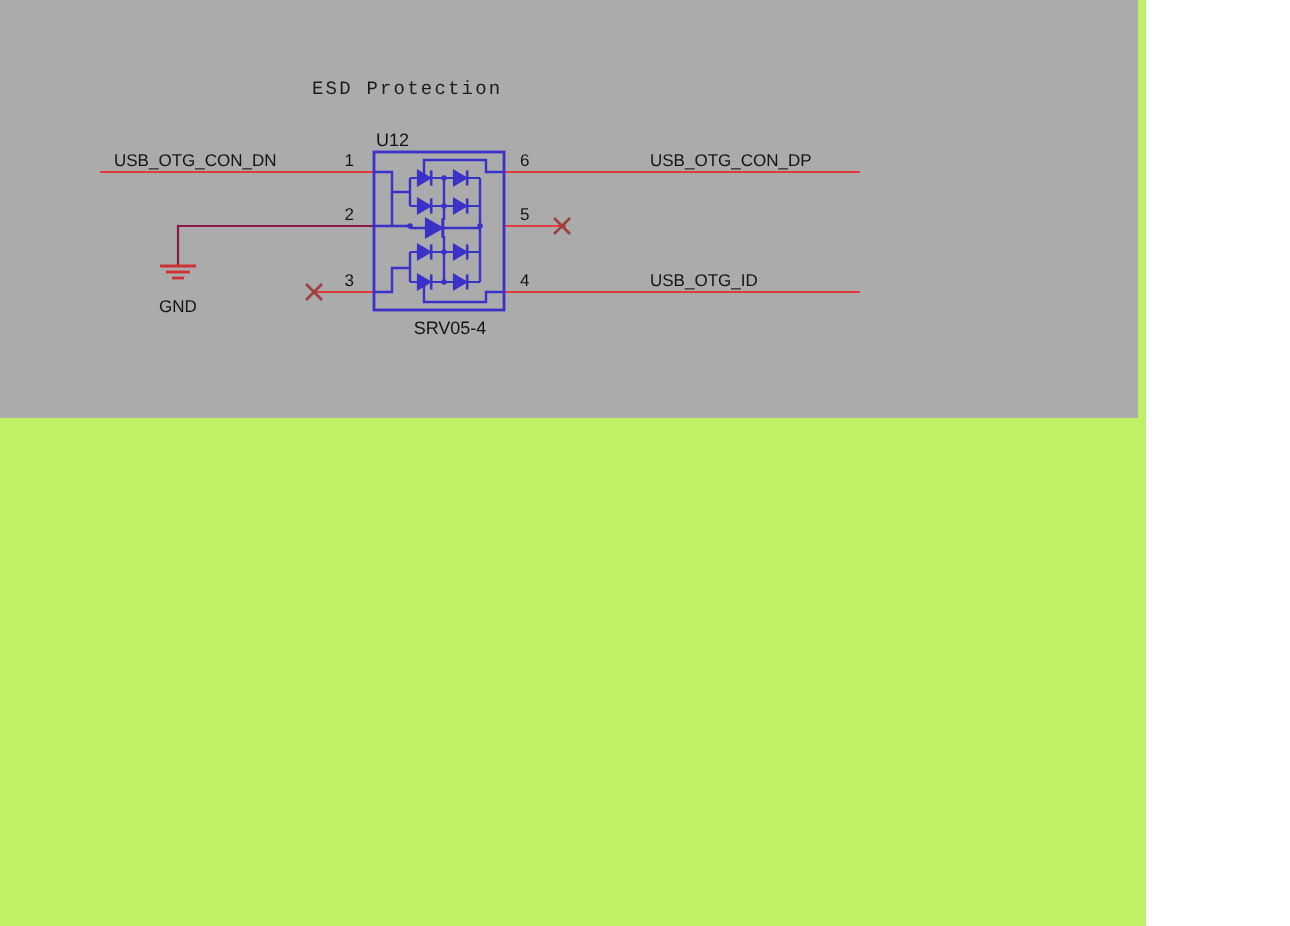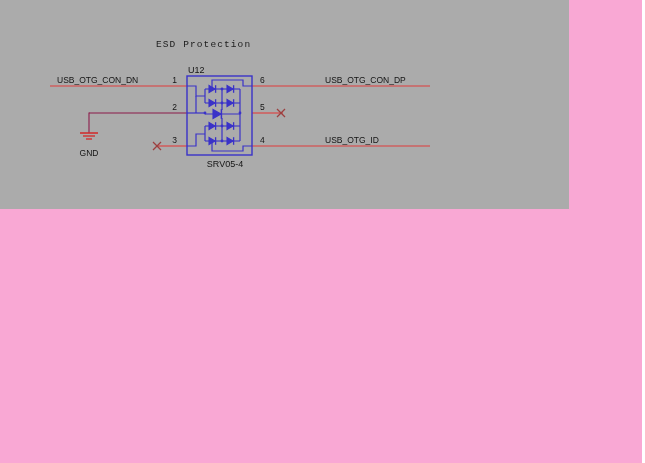--- a/index.html
+++ b/index.html
@@ -12,23 +12,23 @@
     width: 645px;
     height: 463px;
     position: relative;
     overflow: hidden;
     font-family: "Liberation Sans", sans-serif;
   }
   #schematic-viewport {
     position: absolute;
     left: 0;
     top: 0;
-    width: 642px;
+    width: 573px;
     height: 463px;
-    background: #f9a8d4;
+    background: #bef264;
   }
   #schematic-canvas {
     position: absolute;
     left: 0;
     top: 0;
     width: 569px;
     height: 209px;
     background: #ababab;
   }
   #schematic-svg {

